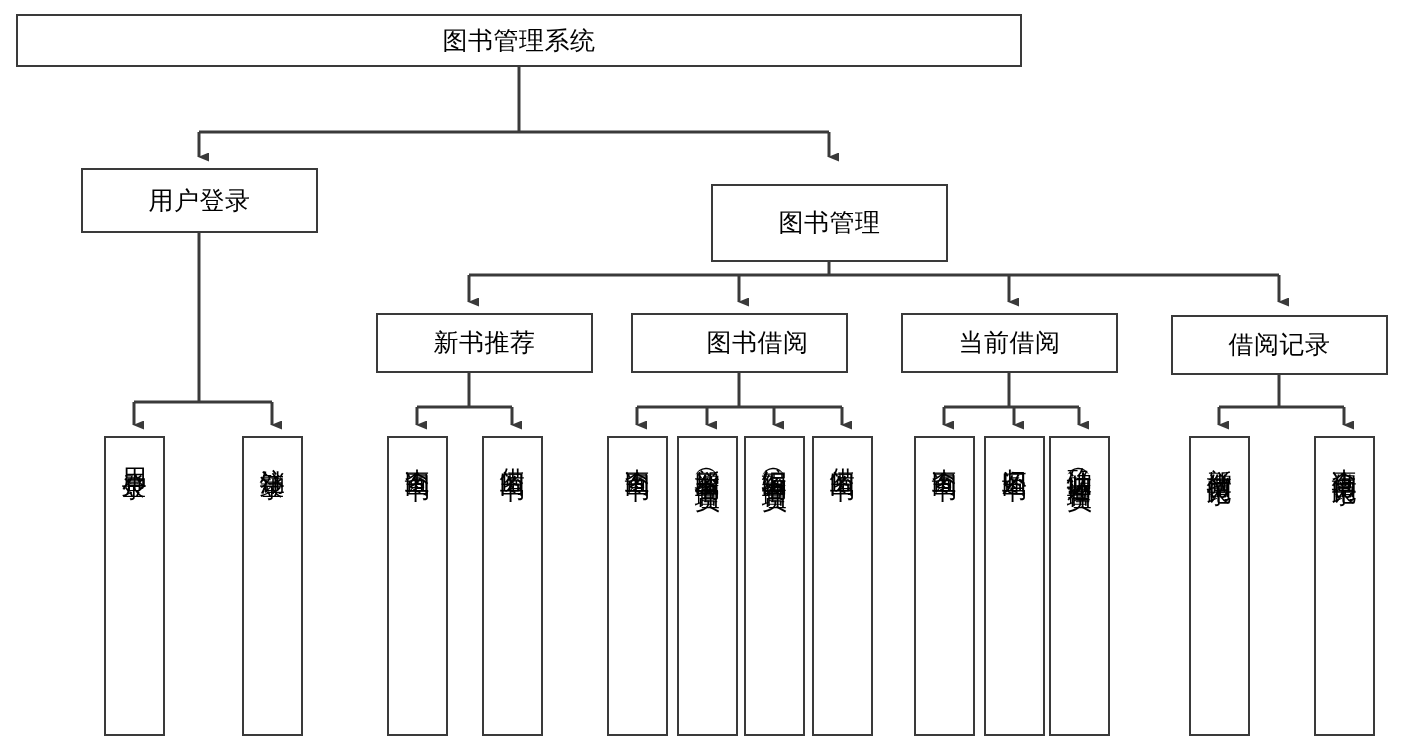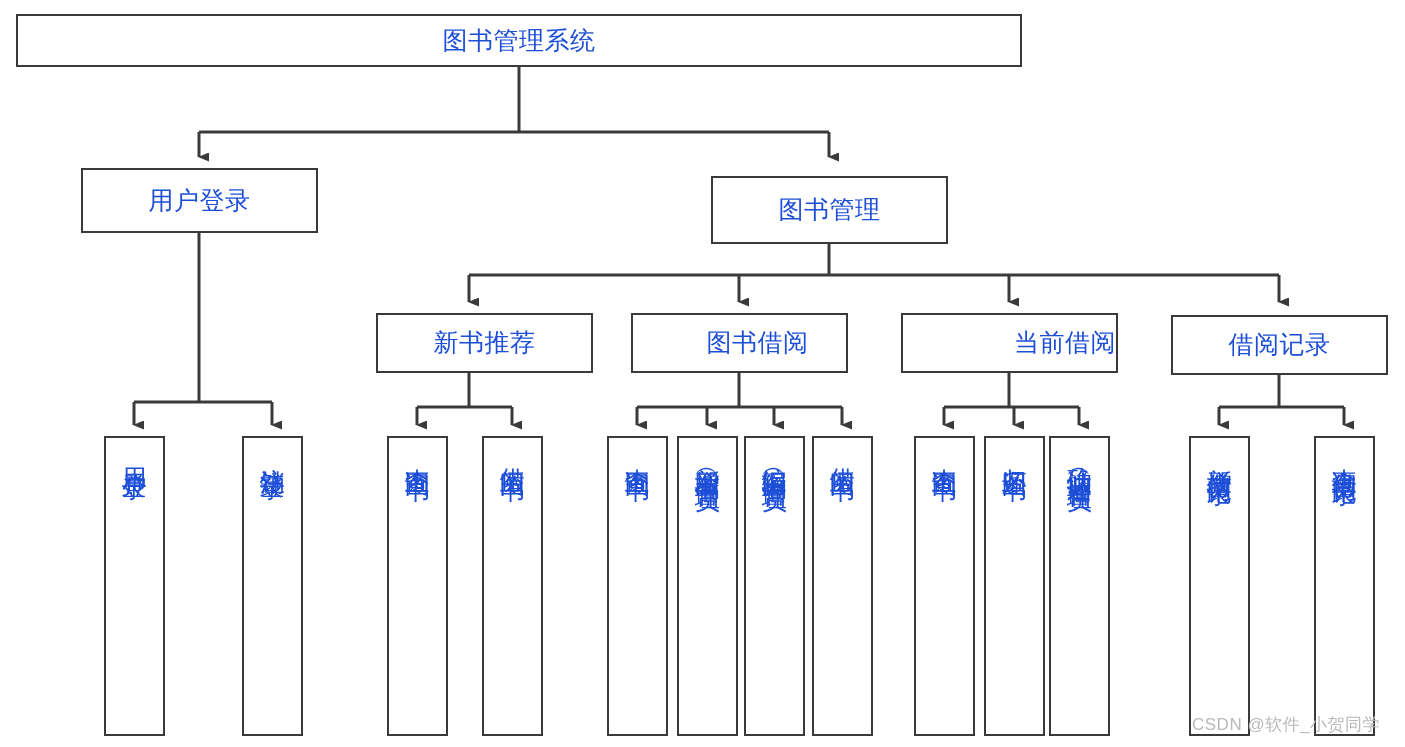--- a/index.html
+++ b/index.html
@@ -13,21 +13,21 @@
   svg#wires{position:absolute;left:0;top:0;width:1405px;height:747px;pointer-events:none;}
 
   .node{
     position:absolute;
     box-sizing:border-box;
     background:#ffffff;
     border:2px solid #3a3a3a;
     display:flex;
     align-items:center;
     justify-content:center;
-    color:#1d4ed8;
+    color:#000000;
   }
   .node .lbl{
     display:block;
     text-align:center;
     line-height:1.18;
     letter-spacing:0.5px;
   }
   .node.horiz .lbl{
     font-size:25px;
     white-space:nowrap;
@@ -111,31 +111,31 @@
     </g>
   </svg>
 
   <div class="node horiz" style="left:16px;top:14px;width:1006px;height:53px;">
     <span class="lbl">图书管理系统</span>
   </div>
 
   <div class="node horiz" style="left:81px;top:168px;width:237px;height:65px;">
     <span class="lbl">用户登录</span>
   </div>
-  <div class="node horiz" style="left:711px;top:176px;width:237px;height:68px;">
+  <div class="node horiz" style="left:711px;top:184px;width:237px;height:78px;">
     <span class="lbl">图书管理</span>
   </div>
 
   <div class="node horiz" style="left:376px;top:313px;width:217px;height:60px;">
     <span class="lbl">新书推荐</span>
   </div>
   <div class="node horiz" style="left:631px;top:313px;width:217px;height:60px;padding-left:36px;">
     <span class="lbl">图书借阅</span>
   </div>
-  <div class="node horiz" style="left:901px;top:313px;width:217px;height:60px;justify-content:flex-end;">
+  <div class="node horiz" style="left:901px;top:313px;width:217px;height:60px;">
     <span class="lbl">当前借阅</span>
   </div>
   <div class="node horiz" style="left:1171px;top:315px;width:217px;height:60px;">
     <span class="lbl">借阅记录</span>
   </div>
 
   <div class="node vert" style="left:104px;top:436px;width:61px;height:300px;">
     <span class="lbl">用户登录</span>
   </div>
   <div class="node vert" style="left:242px;top:436px;width:61px;height:300px;">
@@ -172,15 +172,14 @@
     <span class="lbl">确认归还（管理员）</span>
   </div>
 
   <div class="node vert" style="left:1189px;top:436px;width:61px;height:300px;">
     <span class="lbl">新增借阅记录</span>
   </div>
   <div class="node vert" style="left:1314px;top:436px;width:61px;height:300px;">
     <span class="lbl">查询借阅记录</span>
   </div>
 
-  <div class="watermark">CSDN @软件_小贺同学</div>
 
 </div>
 
 </body></html>

